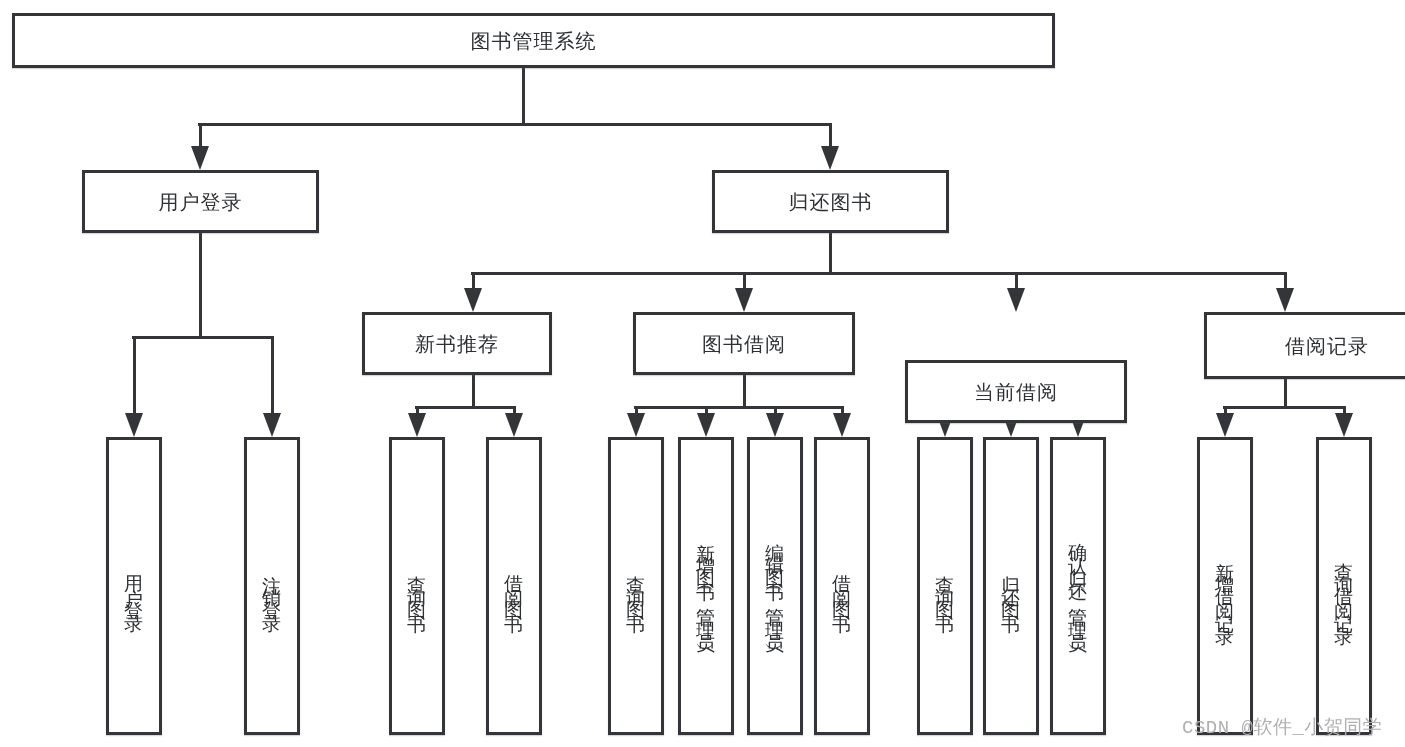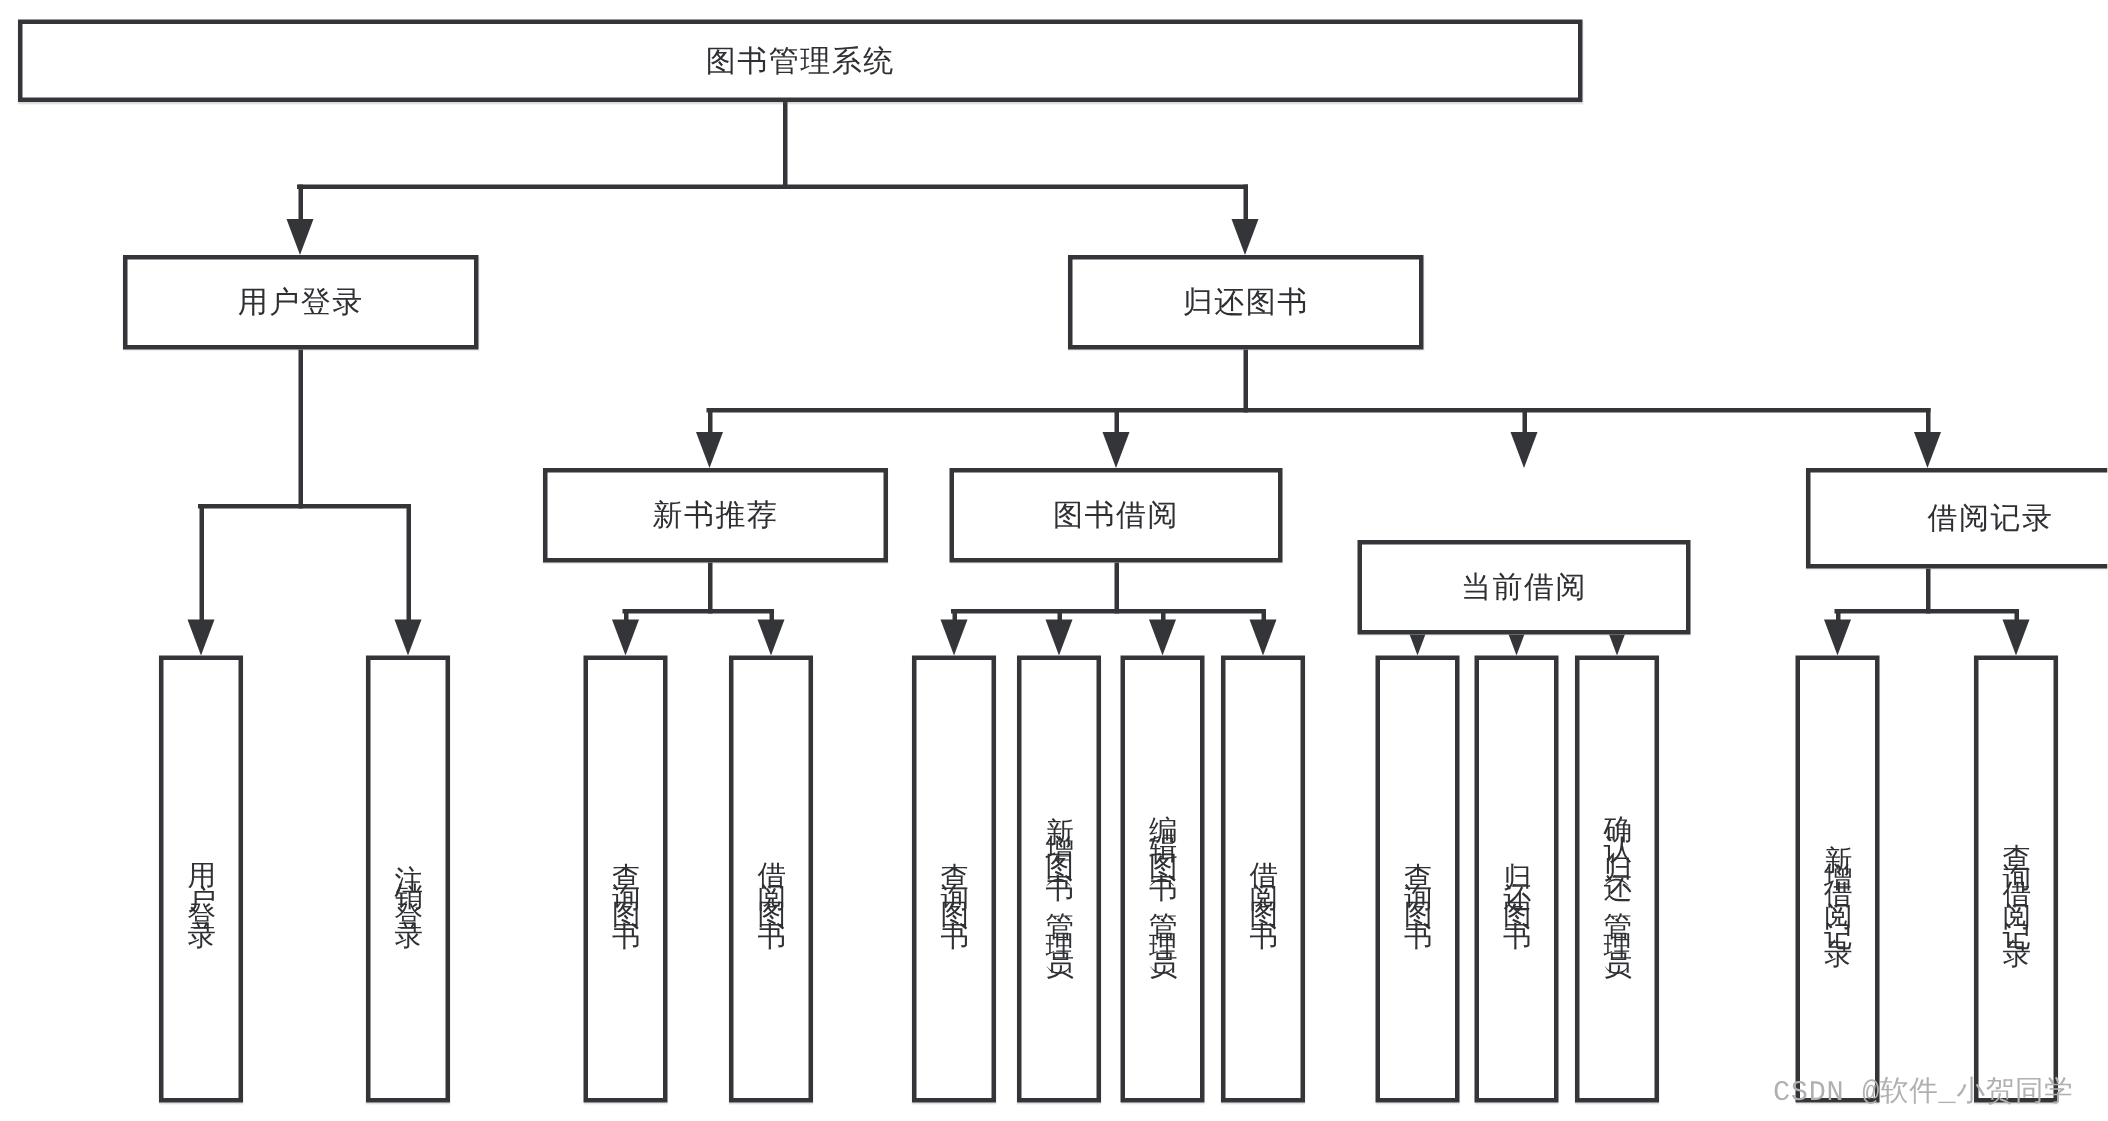--- a/index.html
+++ b/index.html
@@ -68,21 +68,21 @@
     <span class="hlabel">图书管理系统</span>
   </div>
 
   <div class="box" style="left:82px; top:170px; width:237px; height:63px;">
     <span class="hlabel">用户登录</span>
   </div>
   <div class="box" style="left:712px; top:170px; width:237px; height:63px;">
     <span class="hlabel">归还图书</span>
   </div>
 
-  <div class="box" style="left:362px; top:312px; width:230px; height:63px;">
+  <div class="box" style="left:362px; top:312px; width:190px; height:63px;">
     <span class="hlabel">新书推荐</span>
   </div>
   <div class="box" style="left:633px; top:312px; width:222px; height:63px;">
     <span class="hlabel">图书借阅</span>
   </div>
   <div class="box" style="left:905px; top:312px; width:222px; height:63px;margin-top:48px;">
     <span class="hlabel">当前借阅</span>
   </div>
   <div class="box" style="left:1204px; top:312px; width:222px; height:67px;padding-left:24px;">
     <span class="hlabel">借阅记录</span>

